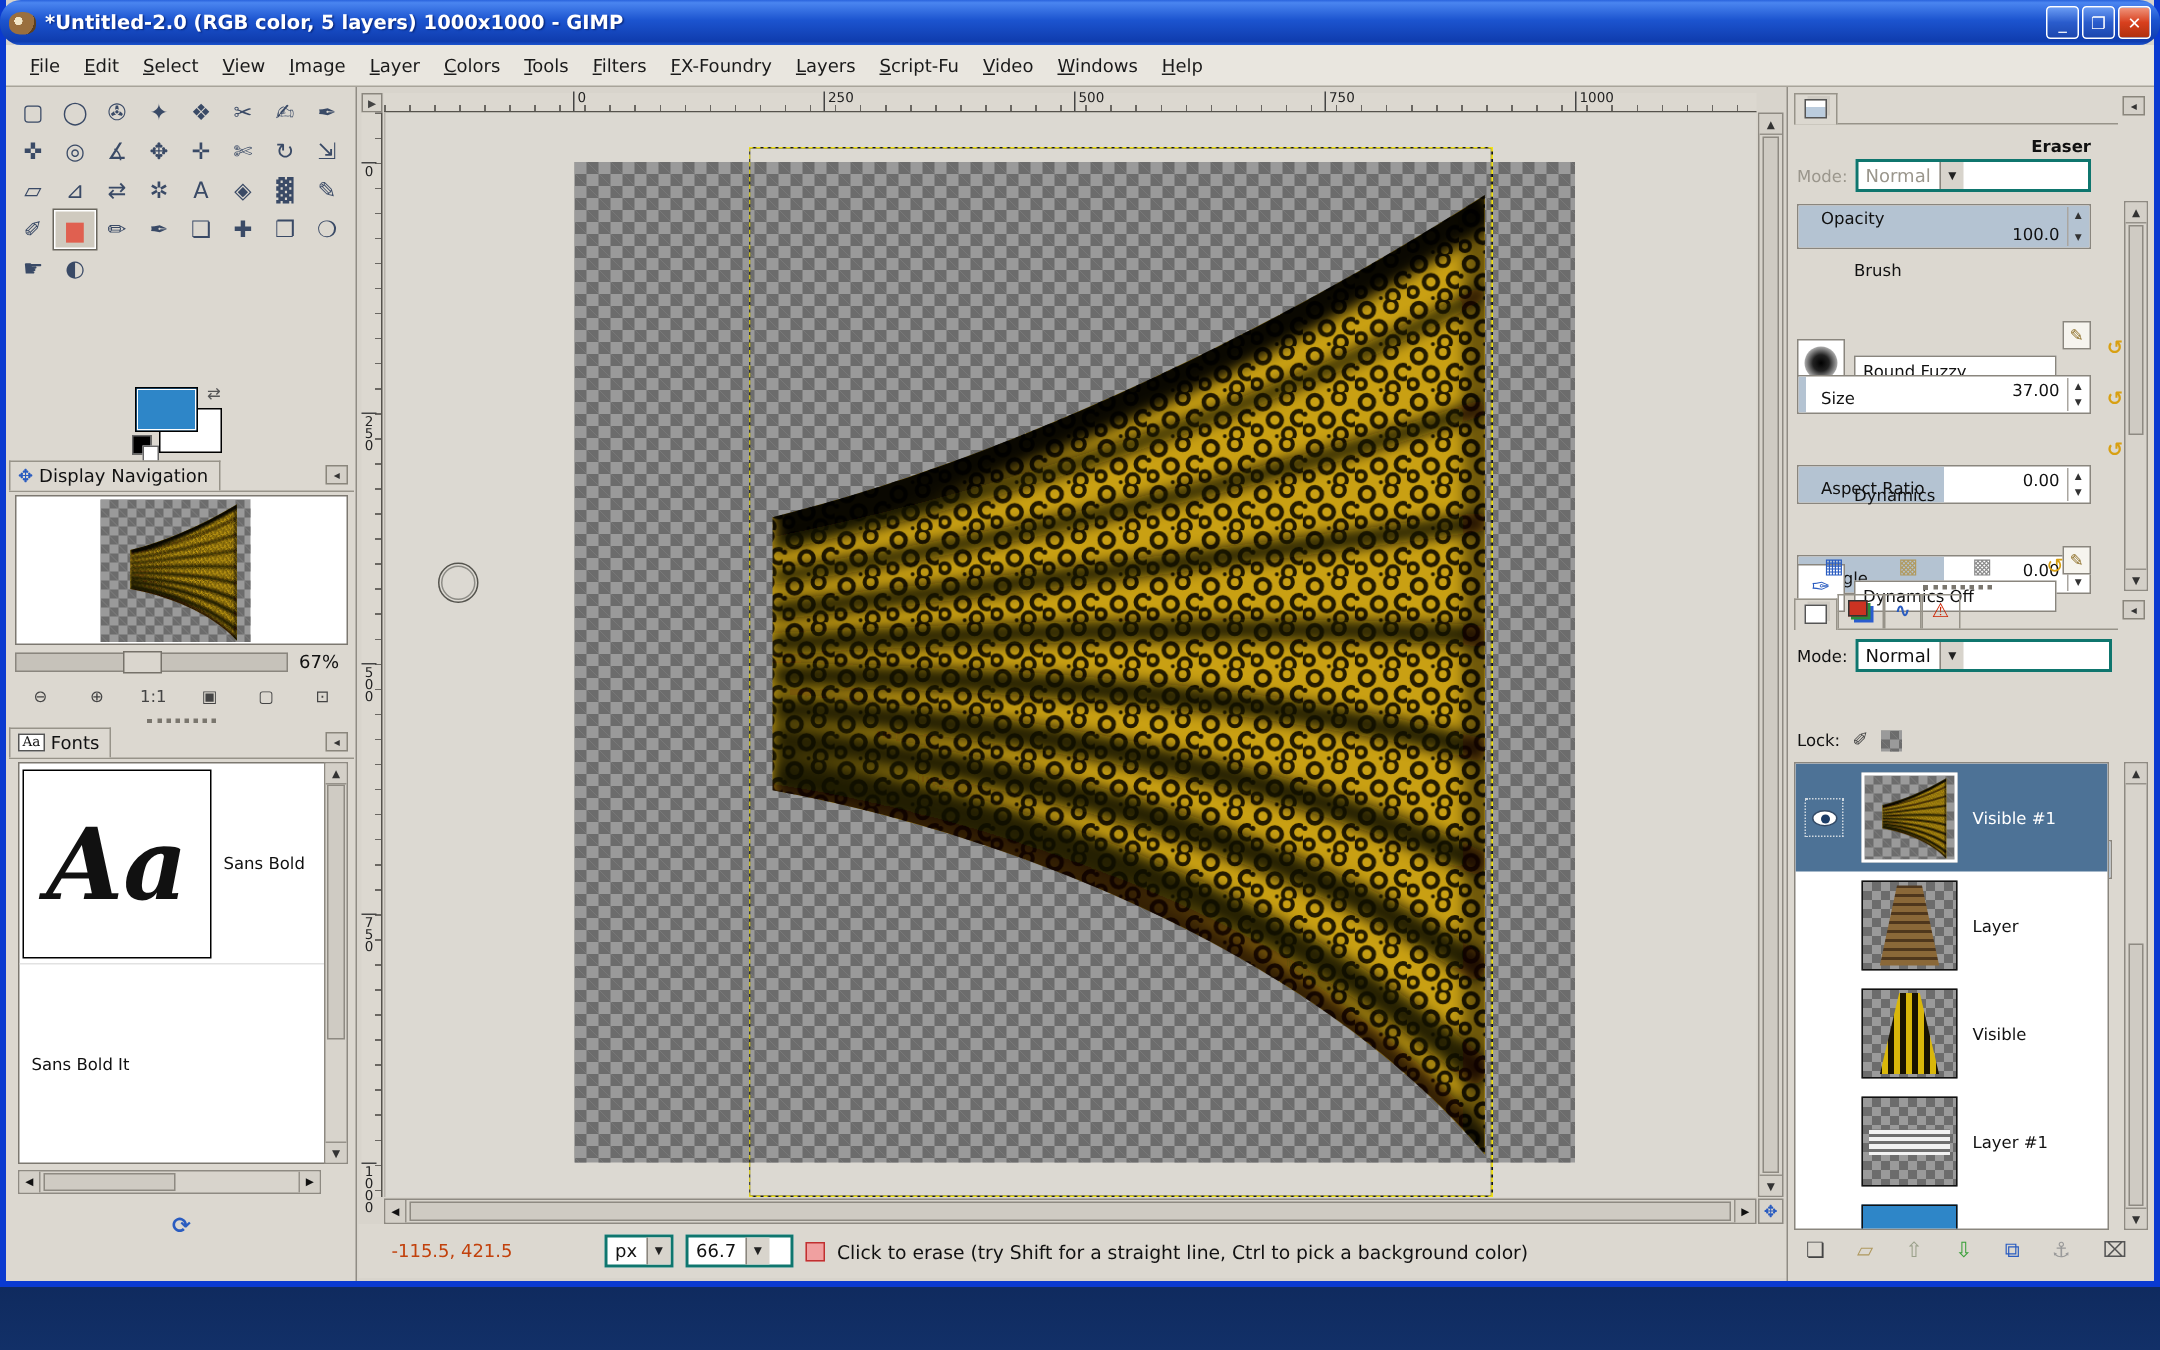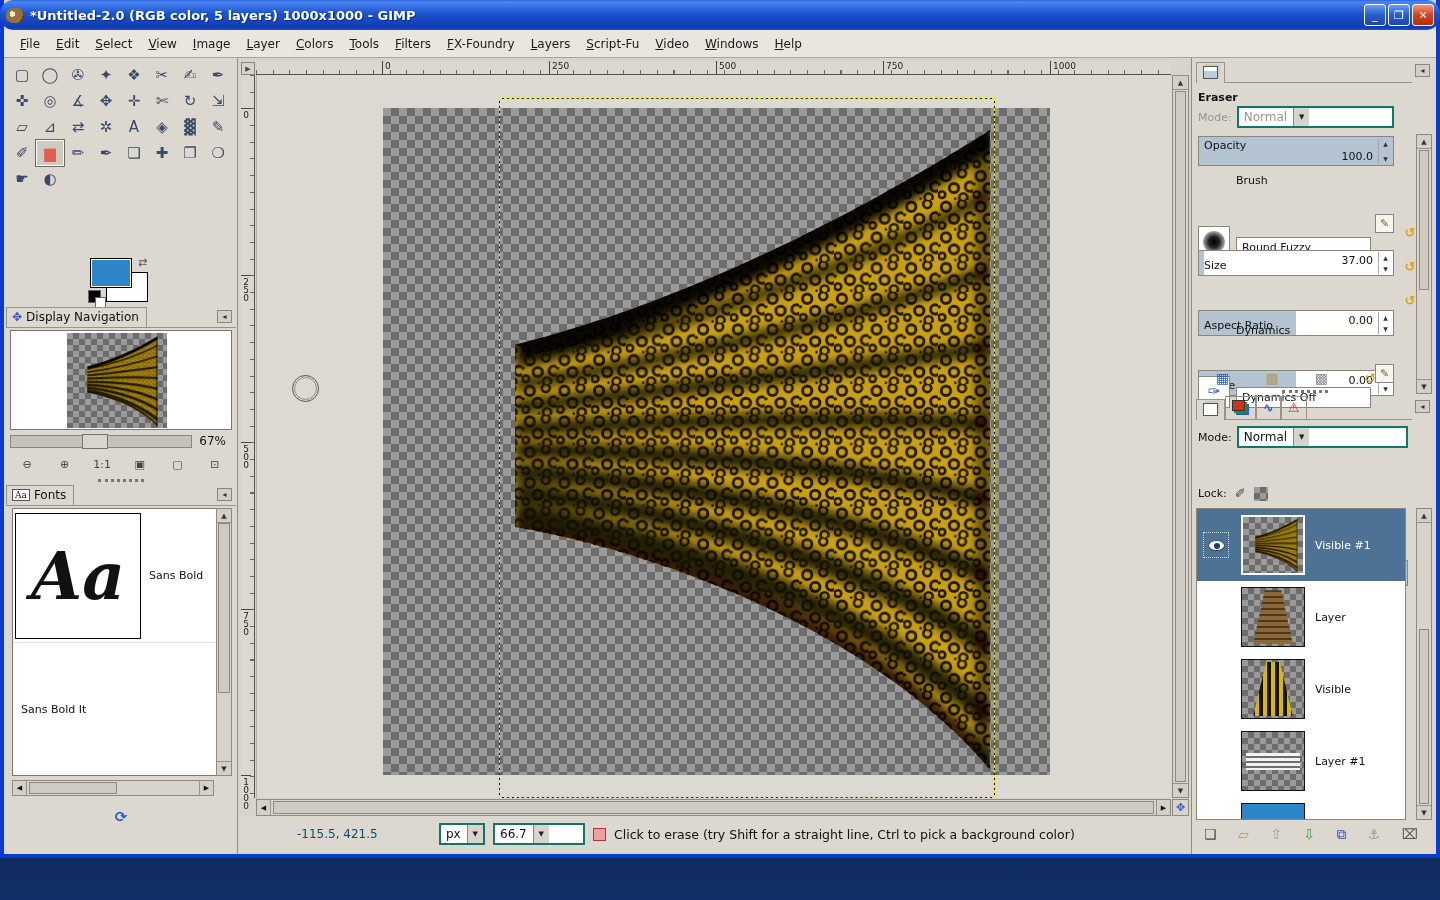--- a/index.html
+++ b/index.html
@@ -99,37 +99,37 @@
   #layer-boundary { position:absolute; left:242px; top:23px; width:496px; height:700px; border:1px solid #141414; }
   #layer-boundary::after { content:""; position:absolute; inset:-1px; border:1px dashed #f2e313; }
   #brush-cursor { position:absolute; left:35px; top:300px; width:27px; height:27px; border:1px solid #55544e; border-radius:50%; }
   #brush-cursor::after { content:""; position:absolute; inset:1px; border:1px solid #8d8c86; border-radius:50%; }
   #vscroll-canvas { position:absolute; left:933px; top:17px; width:17px; height:723px; background:#d8d4cc; border:1px solid #8e8a82; }
   #vscroll-canvas .vthumb { position:absolute; left:1px; right:1px; top:15px; bottom:15px; }
   #hscroll-canvas { position:absolute; left:17px; top:741px; width:915px; height:17px; background:#d8d4cc; border:1px solid #8e8a82; display:flex; }
   #hscroll-canvas .hthumb { flex:1; margin:1px 2px; }
   #nav-cross { position:absolute; left:933px; top:741px; width:17px; height:17px; border:1px solid #8e8a82; background:#d8d4cc; color:#2a5cc0; font-size:11px; display:flex; align-items:center; justify-content:center; }
   #statusbar { position:absolute; left:0; right:0; top:758px; height:36px; background:#dcd8d0; display:flex; align-items:center; padding-left:22px; gap:8px; }
-  #pos-label { color:#0c4a6e; font-size:12px; width:86px;margin-left:36px; }
+  #pos-label { color:#c2410c; font-size:12px; width:86px; }
   .combo { height:22px; border:2px solid #0f766e; background:#fff; display:flex; align-items:center; padding-left:5px; font-size:12px;text-align:right; }
   .combo .arr { margin-left:6px; align-self:stretch; width:16px; background:#d8d4cc; border-left:1px solid #8a867e; font-size:7px; display:flex; align-items:center; justify-content:center; color:#222; }
   #unit-combo { width:46px;margin-left:48px; }
-  #zoom-combo { width:92px; }
+  #zoom-combo { width:72px; }
   #status-eraser-chip { width:13px; height:13px; background:#f0a0a0; border:1px solid #c03030; }
   #status-msg { font-size:12.5px; color:#111; }
 
   
   #rightdock { position:absolute; right:0; top:0; width:245px; bottom:0; background:#dcd8d0; border-left:1px solid #908c84; }
   .ro { position:absolute; left:6px; width:196px; }
-  #to-title { top:33px; font-weight:bold; font-size:11px; }
+  #to-title { top:33px; font-weight:bold; font-size:11px;text-align:right; }
   .fieldrow { display:flex; align-items:center; gap:5px; }
   .gray { color:#9a968c; }
   .spinscale { position:relative; height:30px; border:1px solid #8a867e; background:#fff; overflow:hidden; }
   .ss-fill { position:absolute; left:0; top:0; bottom:0; background:#b4c3d2; }
-  .ss-label { position:absolute; left:5px; top:2px; }
+  .ss-label { position:absolute; left:15px; top:2px; }
   .ss-label.mid { top:8px; }
   .ss-val { position:absolute; right:20px; bottom:2px; }
   .ss-val.mid { bottom:8px; }
   .ss-spin { position:absolute; right:1px; top:1px; bottom:1px; width:14px; border-left:1px solid #aaa6a0; display:flex; flex-direction:column; align-items:center; justify-content:space-between; font-size:6px; color:#333; padding:2px 0; }
   .resetbtn { position:absolute; left:208px; width:20px; height:20px; font-size:13px; color:#d8a012; font-weight:bold; display:flex; align-items:center; justify-content:center; }
   .editbtn { width:19px; height:19px; border:1px solid #8a867e; background:#f6f4ee; font-size:11px; color:#8a6a20; display:flex; align-items:center; justify-content:center; }
   .thumbbox { width:32px; height:32px; border:1px solid #8a867e; background:#fff; position:relative; }
   #brushdot { position:absolute; inset:4px; border-radius:50%; background:radial-gradient(circle,#000 0%,#222 35%,#aaa 70%,#fff 100%); }
   .textfield { height:21px; border:1px solid #8a867e; background:#fff; display:flex; align-items:center; padding-left:5px; flex:1;margin-top:48px; }
   #to-btnrow { display:flex; justify-content:space-around; align-items:center; }

